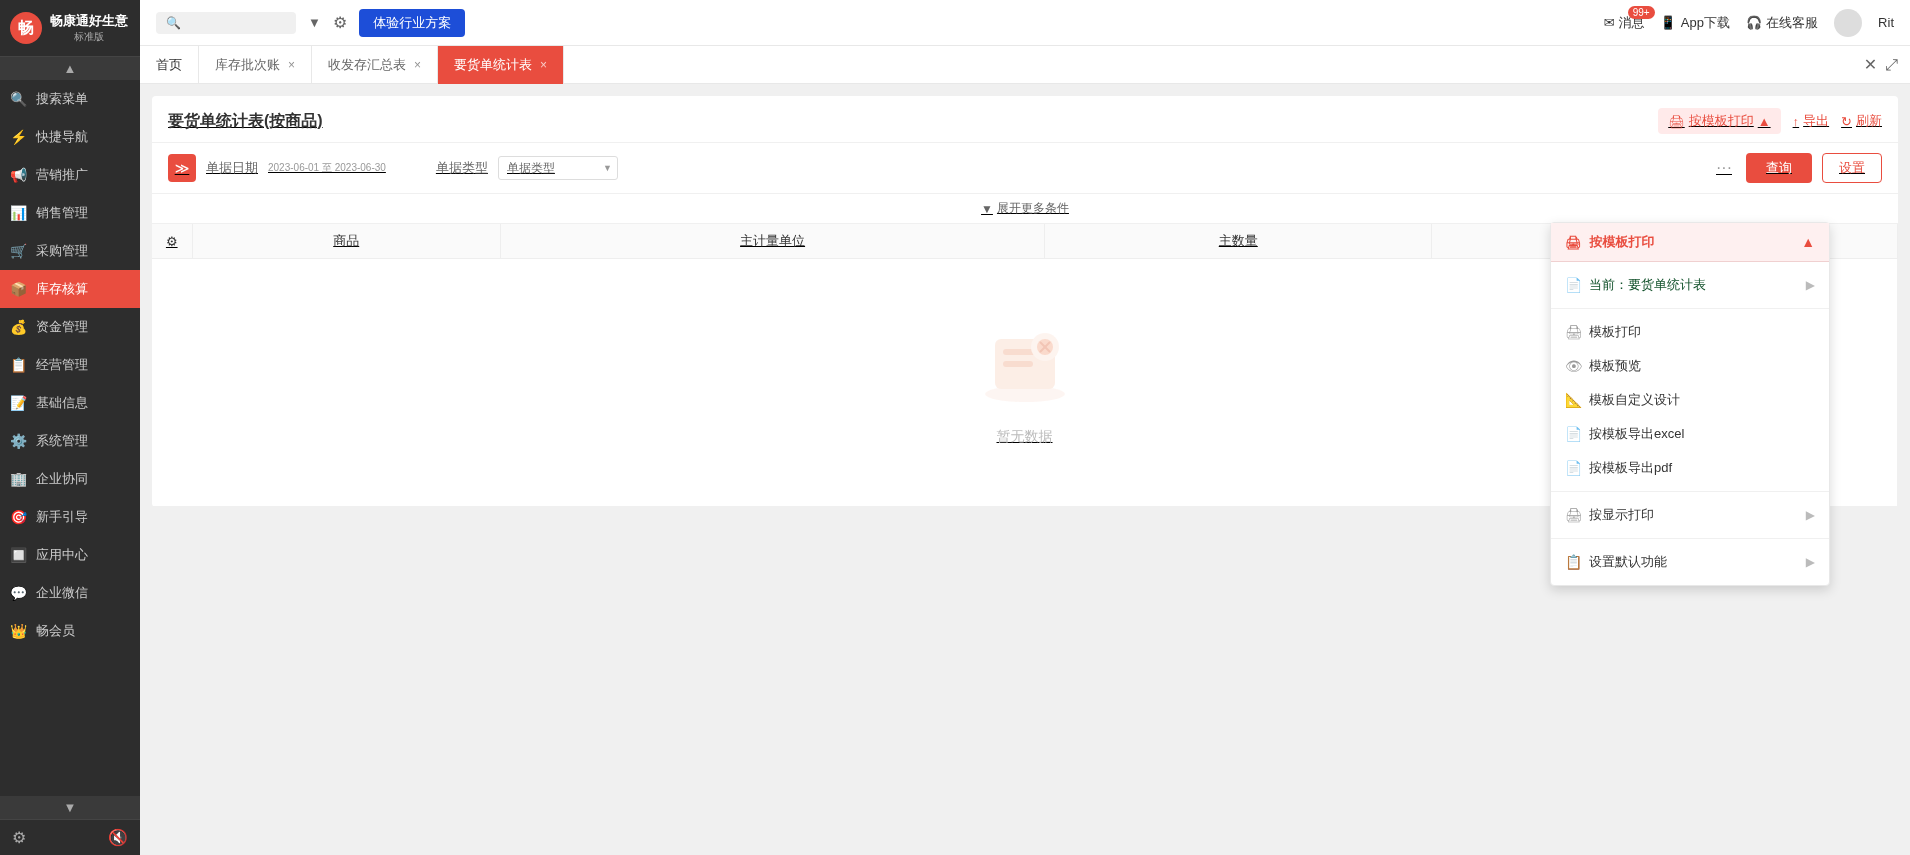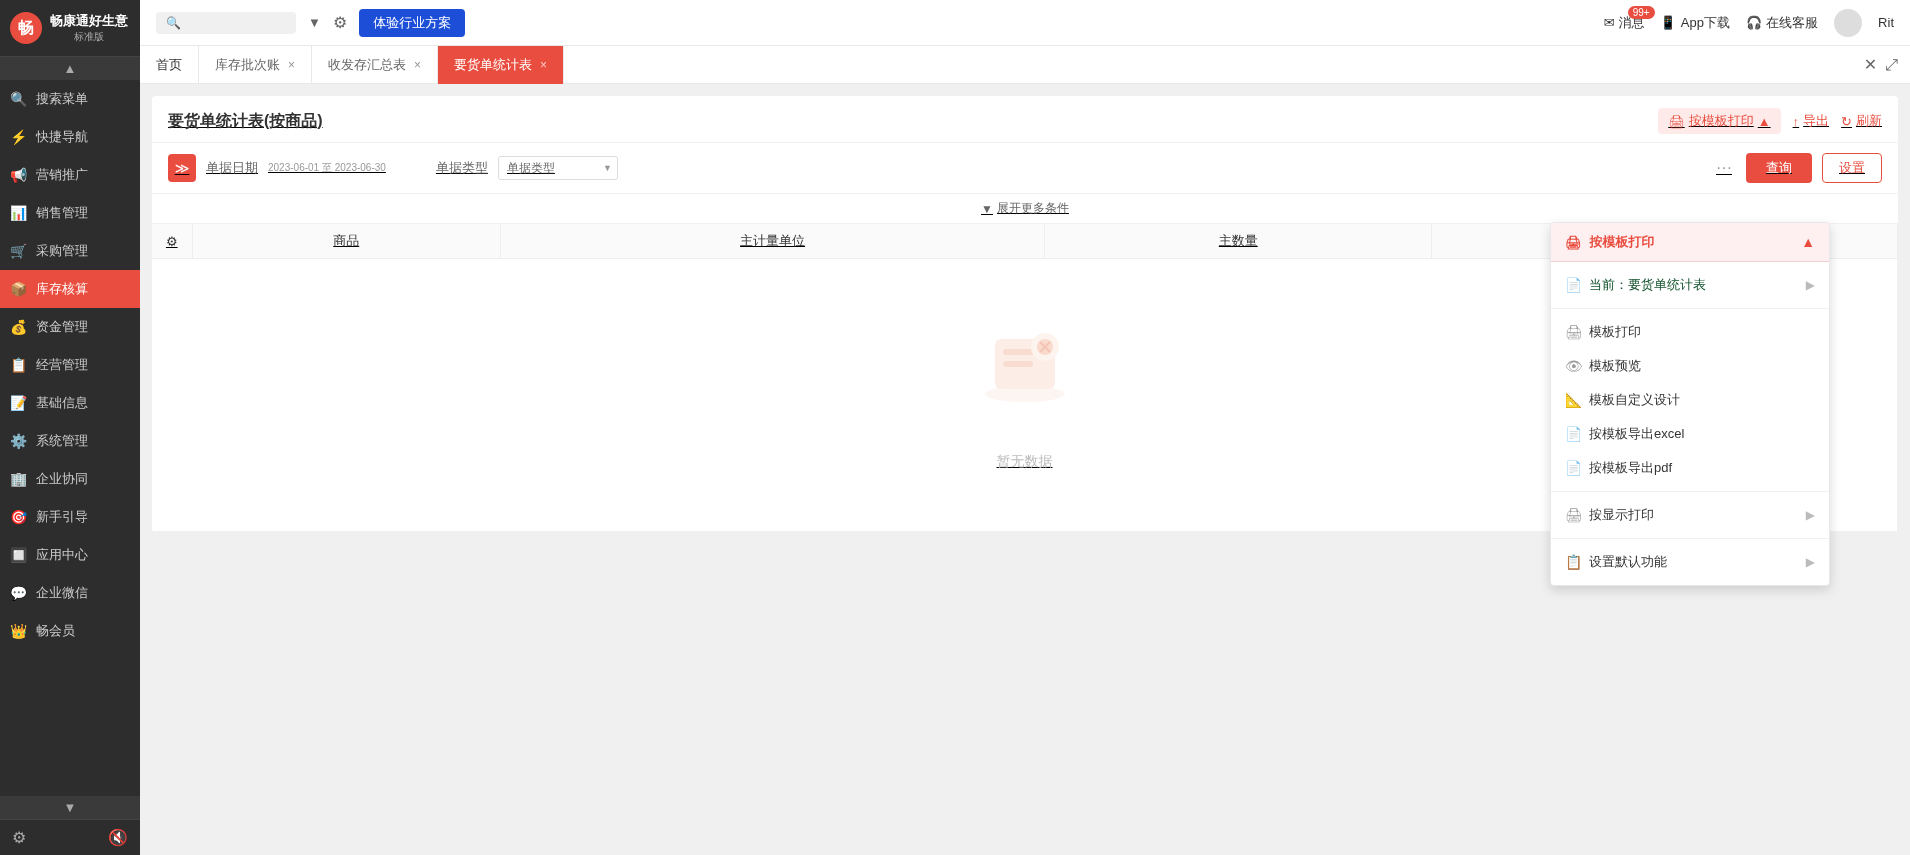--- a/index.html
+++ b/index.html
@@ -400,21 +400,21 @@
 
     
     .empty-state {
       display: flex;
       flex-direction: column;
       align-items: center;
       justify-content: center;
       padding: 60px 0;
       color: #bbb;
       font-size: 14px;
-      gap: 25px;
+      gap: 0;
     }
     .print-dropdown {
       position: absolute;
       right: 80px;
       top: 138px;
       width: 280px;
       background: #fff;
       border: 1px solid #e8e8e8;
       border-radius: 4px;
       box-shadow: 0 4px 12px rgba(0,0,0,0.15);

